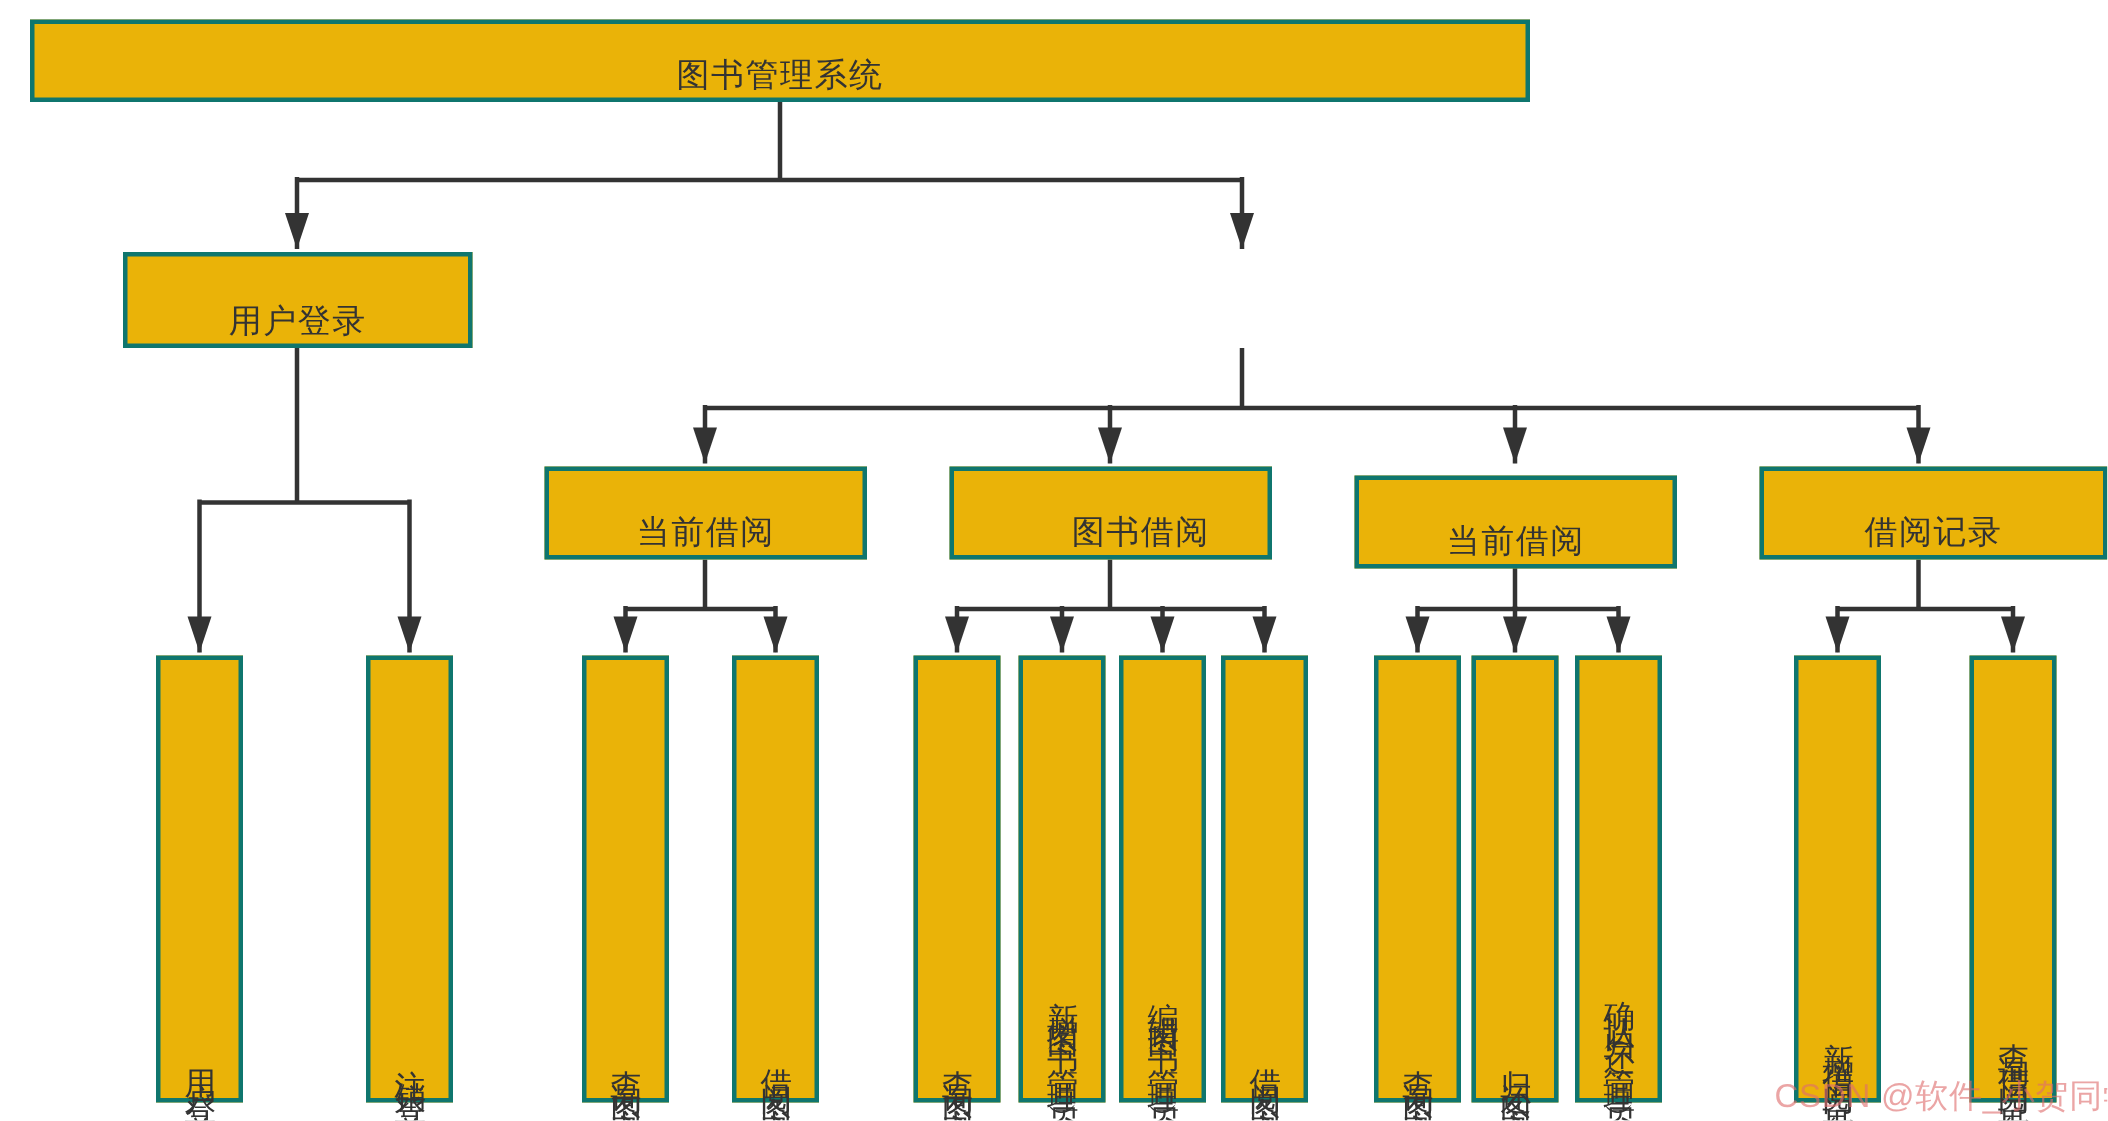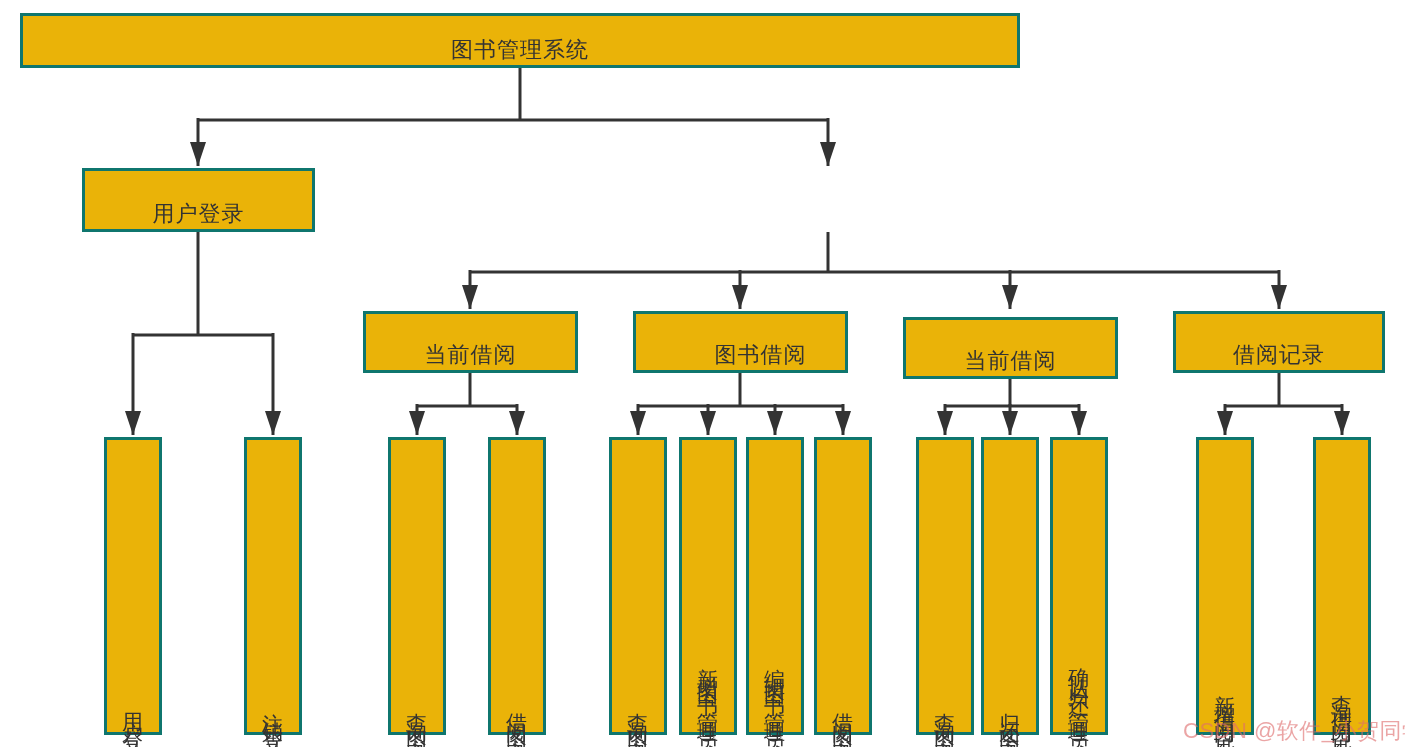--- a/index.html
+++ b/index.html
@@ -139,21 +139,21 @@
 
   <div class="node h" style="left:363px; top:311px; width:215px; height:62px;">
     <span>当前借阅</span>
   </div>
   <div class="node h" style="left:633px; top:311px; width:215px; height:62px;padding-left:40px;">
     <span>图书借阅</span>
   </div>
   <div class="node h" style="left:903px; top:317px; width:215px; height:62px;">
     <span>当前借阅</span>
   </div>
-  <div class="node h" style="left:1173px; top:311px; width:212px; height:62px;font-family:Liberation Serif, serif;">
+  <div class="node h" style="left:1173px; top:311px; width:232px; height:62px;font-family:Liberation Serif, serif;">
     <span>借阅记录</span>
   </div>
 
   <div class="node leaf" style="left:104px;">
     <span>用户登录</span>
   </div>
   <div class="node leaf" style="left:244px;">
     <span>注销登录</span>
   </div>
 

